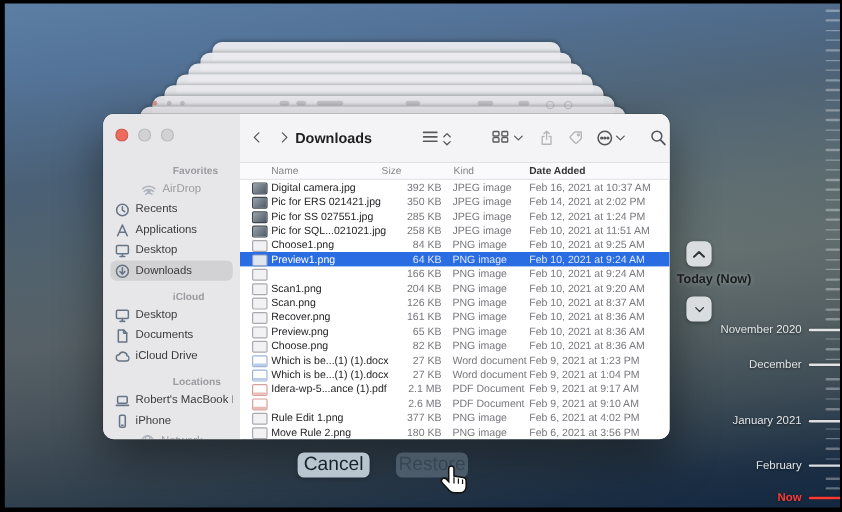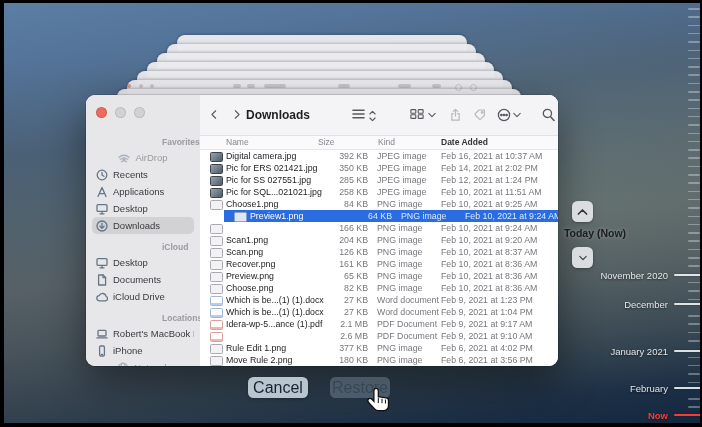--- a/index.html
+++ b/index.html
@@ -18,21 +18,21 @@
   .ghostmark.ring{width:5px;height:5px;border:1px solid #6b6b70;background:transparent;border-radius:50%;}
   
   .window{position:absolute;left:86px;top:95px;width:472px;height:271px;border-radius:9px;
     overflow:hidden;background:#fff;box-shadow:0 16px 40px rgba(0,0,0,0.45),0 0 0 0.5px rgba(0,0,0,0.25);}
   .sidebar{position:absolute;left:0;top:0;width:114px;height:100%;background:#e7e7ea;border-right:1px solid #d2d2d5;}
   .traffic{position:absolute;left:10px;top:12px;display:flex;gap:8px;}
   .tl{width:9px;height:9px;border-radius:50%;}
   .tl.red{background:#ec6a5e;border:0.5px solid rgba(0,0,0,0.12);}
   .tl.dim{background:#d2d2d5;border:0.5px solid rgba(0,0,0,0.10);}
   .sb-list{position:absolute;left:0;top:34px;width:100%;}
-  .sb-head{margin:8px 0 2px 28px;font-size:8.5px;font-weight:700;color:#9a9aa0;padding-left:48px;}
+  .sb-head{margin:8px 0 2px 10px;font-size:8.5px;font-weight:700;color:#9a9aa0;padding-left:48px;}
   .sb-item{position:relative;display:flex;align-items:center;gap:5px;height:17px;margin:0 6px;padding:0 4px;border-radius:5px;
     font-size:9.5px;color:#3a3a3e;white-space:nowrap;overflow:hidden;}
   .sb-item.sel{background:rgba(0,0,0,0.09);}
   .sb-item.dis{opacity:.45;justify-content:center;}
   .sb-item .sbi{width:12px;height:12px;flex:0 0 12px;color:#677687;display:inline-flex;align-items:center;justify-content:center;}
   
   .main{position:absolute;left:114px;top:0;right:0;bottom:0;background:#fff;}
   .toolbar{position:absolute;left:0;top:0;right:0;height:40px;background:#f4f4f6;border-bottom:1px solid #e2e2e5;}
   .tbtn{position:absolute;top:13px;color:#58585c;display:inline-flex;align-items:center;}
   .tbtn.lite{color:#b7b7bc;}
@@ -45,21 +45,21 @@
   .row .cell{position:absolute;top:0;white-space:nowrap;overflow:hidden;}
   .c-name{left:26px;width:116px;}
   .c-size{left:98px;width:70px;text-align:right;color:#77777d;}
   .c-kind{left:177px;width:74px;color:#77777d;}
   .c-date{left:241px;width:112px;color:#77777d;}
   .fic{position:absolute;left:10px;top:2px;width:11px;height:8px;border-radius:1.5px;}
   .fic.jpeg{background:linear-gradient(135deg,#9aa4ad,#4d5a66);border:0.5px solid #3c454d;}
   .fic.png{background:#f2f2f4;border:0.5px solid #a9a9af;}
   .fic.docx{background:#fdfdfe;border:0.5px solid #9fb6d8;box-shadow:inset 0 -2px 0 #b9cdea;}
   .fic.pdf{background:#fdfdfe;border:0.5px solid #d8a09a;box-shadow:inset 0 -2px 0 #eab9b4;}
-  .row.sel{background:#2a6ce2;color:#fff;margin-left:24px;}
+  .row.sel{background:#2a6ce2;color:#fff;}
   .row.sel .c-size,.row.sel .c-kind,.row.sel .c-date{color:rgba(255,255,255,0.85);}
   .row.sel .fic.png{background:#dfe6f2;border-color:#8ea0c0;}
   
   .tm-btn{position:absolute;width:21px;height:21px;border-radius:5.5px;background:rgba(229,231,234,0.92);
     box-shadow:0 1px 3px rgba(0,0,0,0.3);display:flex;align-items:center;justify-content:center;color:#333336;}
   .tm-label{position:absolute;left:552px;top:227px;width:86px;text-align:center;font-size:10.5px;font-weight:700;color:#1c1c1f;
     text-shadow:0 0 4px rgba(255,255,255,0.35);}
   
   .tick{position:absolute;background:rgba(255,255,255,0.32);height:1.5px;border-radius:1px;}
   .tick.major{background:rgba(252,252,254,0.85);height:2px;box-shadow:0 0 2px rgba(0,0,0,0.3);}

